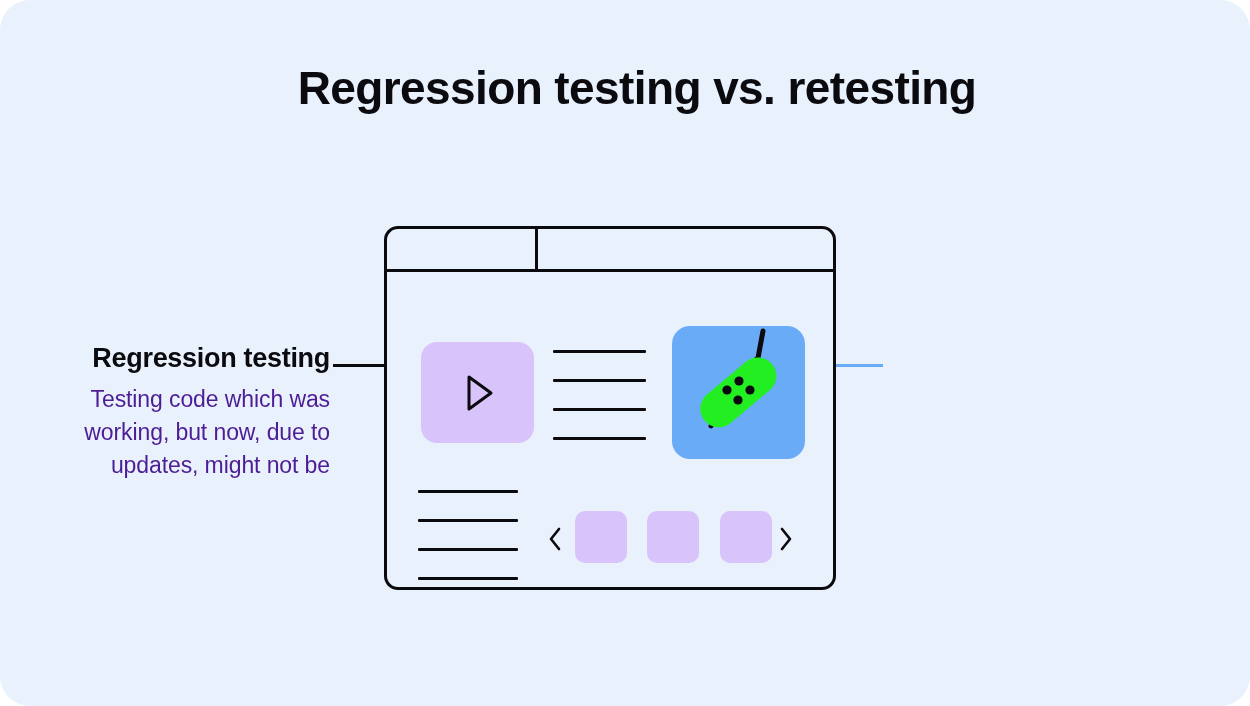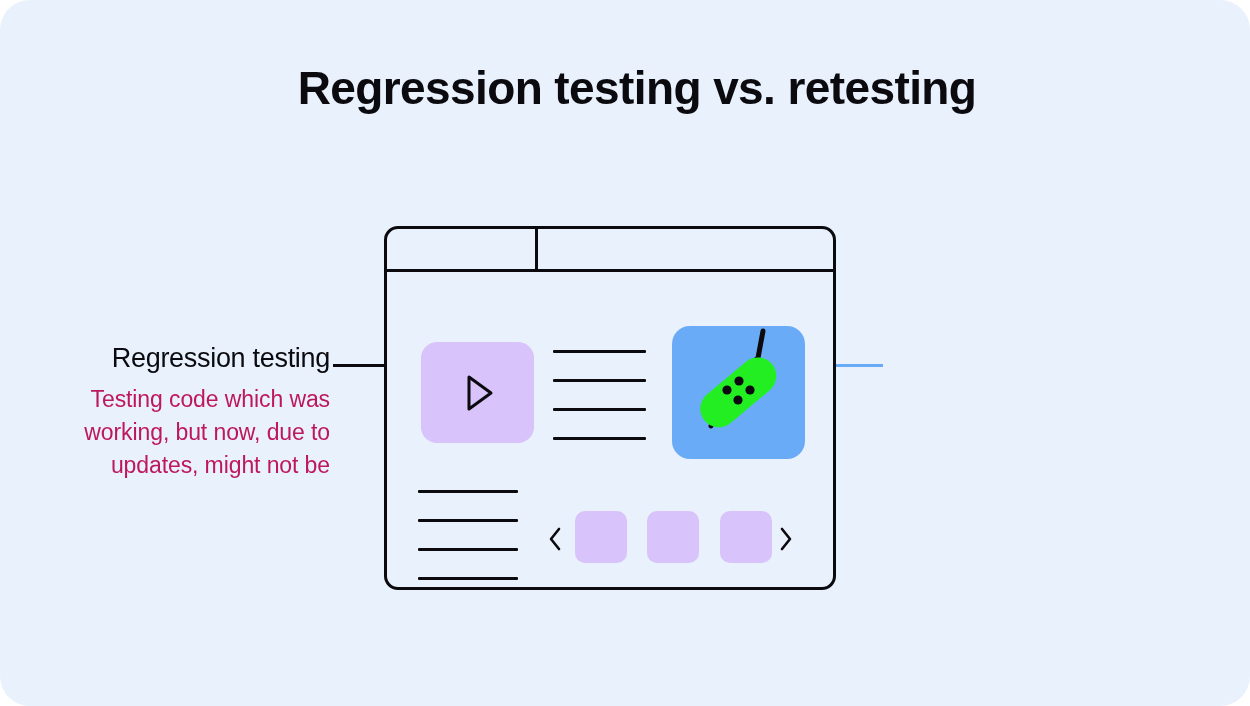--- a/index.html
+++ b/index.html
@@ -66,30 +66,30 @@
   }
   #annotation-right {
     position: absolute;
     left: 888px;
     top: 344px;
     width: 350px;
     text-align: left;
   }
   .annot-title {
     font-size: 27px;
-    font-weight: normal;
+    font-weight: bold;
     color: #0b0b0f;
     letter-spacing: -0.3px;
     line-height: 1.1;
   }
   .annot-body {
     margin-top: 9px;
     font-size: 23px;
     font-weight: normal;
-    color: #be185d;
+    color: #4c1d95;
     line-height: 1.45;
     letter-spacing: -0.1px;
   }
 
   
   #browser-window {
     position: absolute;
     left: 384px;
     top: 226px;
     width: 452px;

